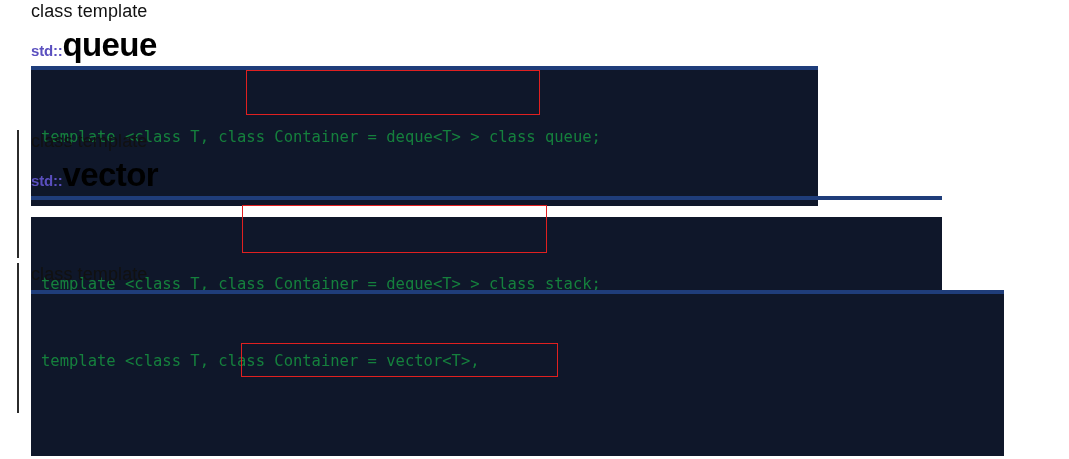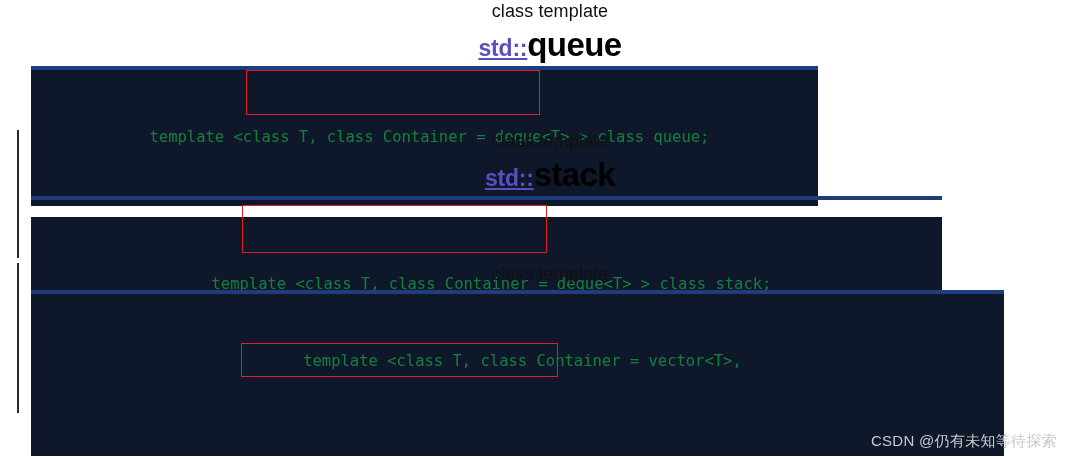--- a/index.html
+++ b/index.html
@@ -33,45 +33,43 @@
     top: 0;
     bottom: 0;
     width: 2px;
     background: #2b2b2b;
   }
   .entry .body {
     position: absolute;
     left: 31px;
     top: 0;
     right: 0;
-    text-align: center;
   }
 
   .kind-label {
     font-family: "Liberation Sans", sans-serif;
     font-size: 18px;
     line-height: 22px;
     color: #111111;
     letter-spacing: 0.1px;
     white-space: nowrap;
   }
 
   .title {
     margin-top: 6px;
     white-space: nowrap;
     line-height: 1.0;
   }
   .title .ns {
     font-family: "Liberation Sans", sans-serif;
-    font-size: 23px;
+    font-size: 15px;
     font-weight: bold;
     color: #5a4fbf;
     vertical-align: baseline;
     letter-spacing: -0.2px;
-    text-decoration: underline;
   }
   .title .name {
     font-family: Liberation Sans, sans-serif;
     font-size: 33px;
     font-weight: bold;
     color: #000000;
     letter-spacing: -0.6px;
   }
 
   .rule {
@@ -131,21 +129,21 @@
       </div>
     </div>
   </div>
   <div class="redbox" style="left:246px; top:70px; width:294px; height:45px;"></div>
 
   <div class="entry" style="top:130px; left:0px; width:1069px; height:128px;">
     <div class="left-rule"></div>
     <div class="body">
       <div class="kind-label">class template</div>
       <div class="title">
-        <span class="ns">std::</span><span class="name">stack</span>
+        <span class="ns">std::</span><span class="name">vector</span>
       </div>
       <div class="rule" style="width:911px;"></div>
       <div class="code-block" style="width:911px;margin-top:17px;">
         <span class="ln">template &lt;class T, class Container = deque&lt;T&gt; &gt; class stack;</span>
       </div>
     </div>
   </div>
   <div class="redbox" style="left:242px; top:205px; width:305px; height:48px;"></div>
 
   <div class="entry" style="top:263px; left:0px; width:1069px; height:150px;">
@@ -154,15 +152,14 @@
       <div class="kind-label">class template</div>
       <div class="rule" style="width:973px;"></div>
       <div class="code-block" style="width:973px;">
         <span class="ln">template &lt;class T, class Container = vector&lt;T&gt;,</span>
         
       </div>
     </div>
   </div>
   <div class="redbox" style="left:241px; top:343px; width:317px; height:34px;"></div>
 
-  <div class="watermark">CSDN @仍有未知等待探索</div>
 
 </div>
 
 </body></html>

